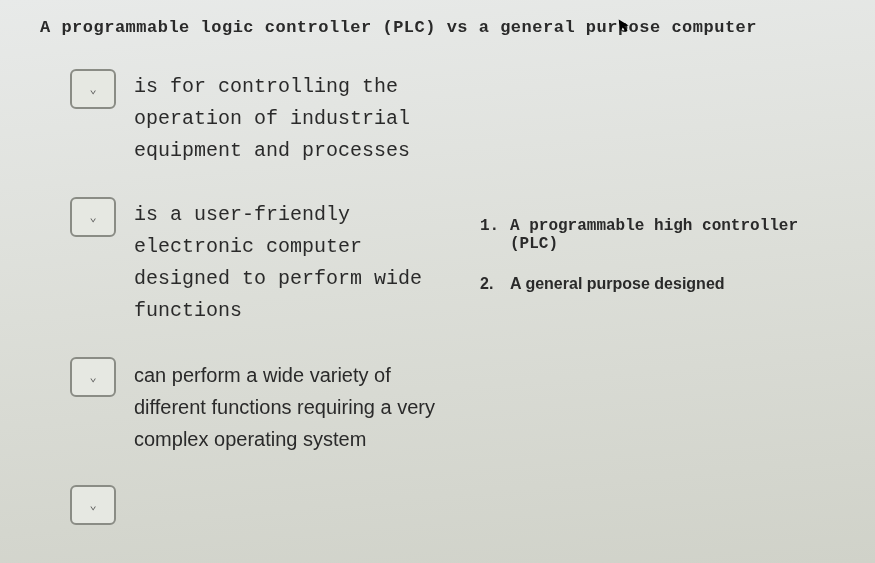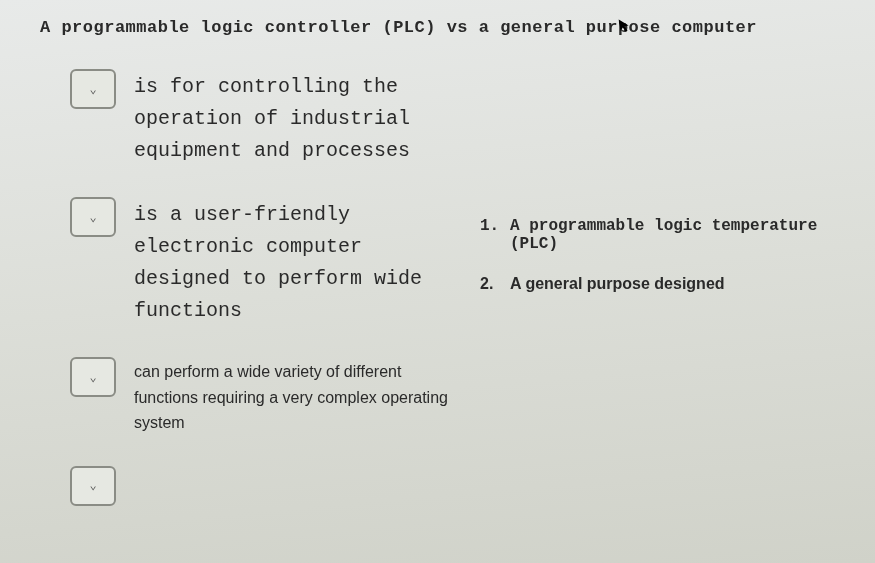--- a/index.html
+++ b/index.html
@@ -59,21 +59,21 @@
     }
     .item-text {
       font-size: 20px;
       line-height: 1.6;
       font-weight: normal;
       padding-top: 4px;
     }
     .item-text.sans {
       font-family: -apple-system, BlinkMacSystemFont, 'Segoe UI', sans-serif;
       font-weight: 500;
-      font-size: 16px;
+      font-size: 20px;
     }
     .answer-option {
       display: flex;
       gap: 10px;
       margin-bottom: 22px;
       font-size: 16px;
       font-weight: bold;
     }
     .answer-option.sans {
       font-family: -apple-system, BlinkMacSystemFont, 'Segoe UI', sans-serif;
@@ -130,20 +130,20 @@
       <div class="dropdown">
         <span class="chevron">⌄</span>
       </div>
     </div>
 
   </div>
 
   <div class="right-column">
     <div class="answer-option">
       <span class="answer-number">1.</span>
-      <span>A programmable logic temperature (PLC)</span>
+      <span>A programmable high controller (PLC)</span>
     </div>
     <div class="answer-option sans">
       <span class="answer-number">2.</span>
       <span>A general purpose designed</span>
     </div>
   </div>
 </div>
 
 </body></html>

